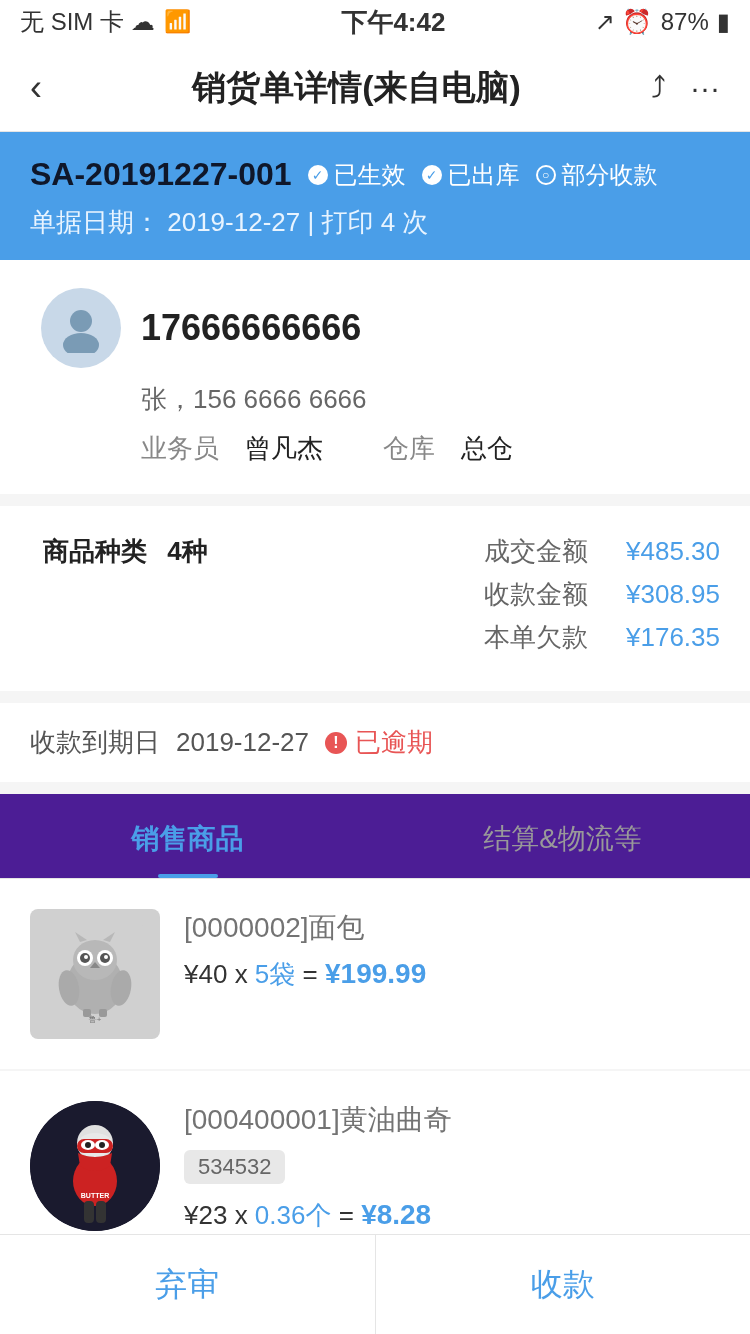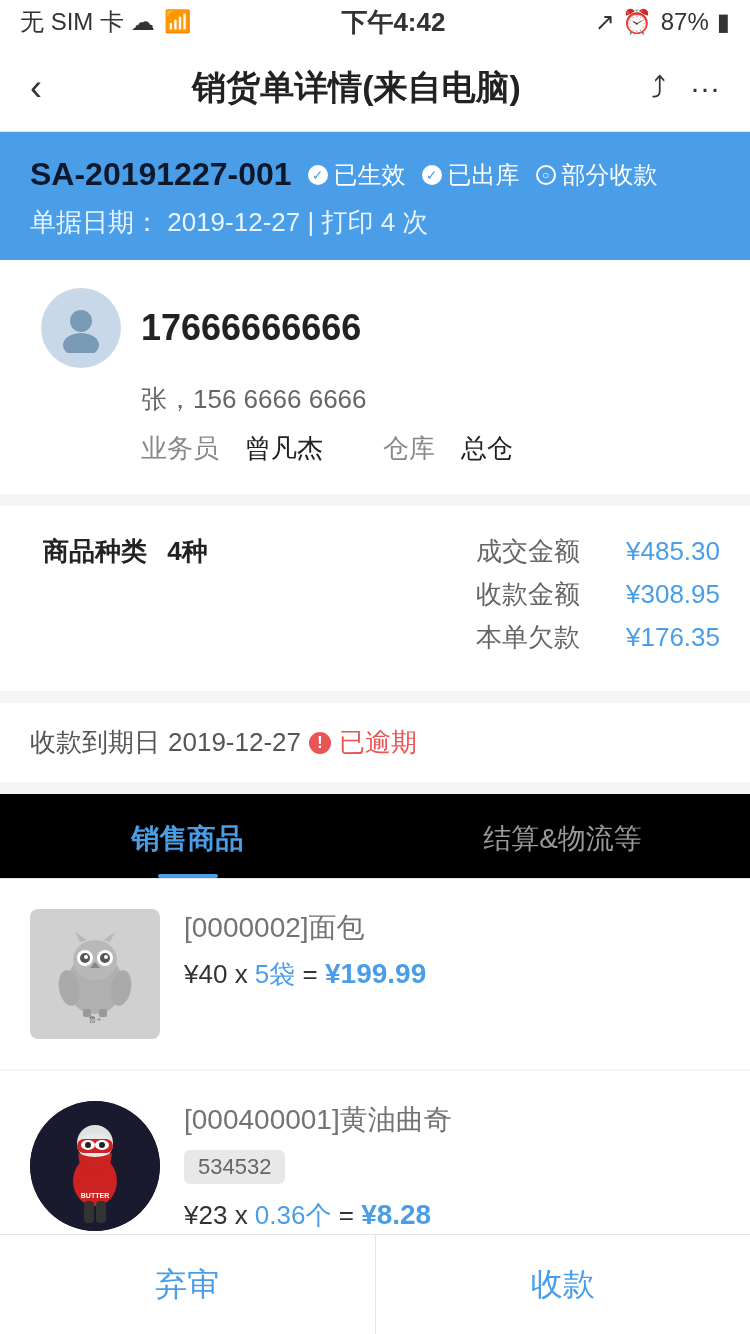--- a/index.html
+++ b/index.html
@@ -172,35 +172,35 @@
     .summary-types {
       font-size: 26px;
       color: #666;
     }
     .summary-types span { font-weight: 600; color: #222; margin-left: 13px; }
     .summary-right { text-align: right; }
     .summary-row {
       display: flex;
       justify-content: flex-end;
       align-items: center;
-      gap: 20px;
+      gap: 12px;
       margin-bottom: 8px;
       font-size: 26px;
     }
     .summary-row-label { color: #666; }
     .summary-row-value { color: #4a9ee8; font-weight: 500; min-width: 120px; text-align: right; }
 
     
     .due-section {
       background: #fff;
       padding: 22px 30px;
       margin-bottom: 12px;
       display: flex;
       align-items: center;
-      gap: 8px;
+      gap: 16px;
       font-size: 26px;
       color: #555;
     }
     .overdue-badge {
       display: flex;
       align-items: center;
       gap: 8px;
       color: #e85555;
       font-size: 26px;
     }
@@ -212,21 +212,21 @@
       display: flex;
       align-items: center;
       justify-content: center;
       color: #fff;
       font-size: 16px;
       font-weight: 700;
     }
 
     
     .tabs-section {
-      background: #000000;
+      background: #4c1d95;
       display: flex;
       border-bottom: 1px solid #e5e5e5;
     }
     .tab {
       flex: 1;
       text-align: center;
       padding: 26px 0 20px;
       font-size: 28px;
       color: #999;
       cursor: pointer;

